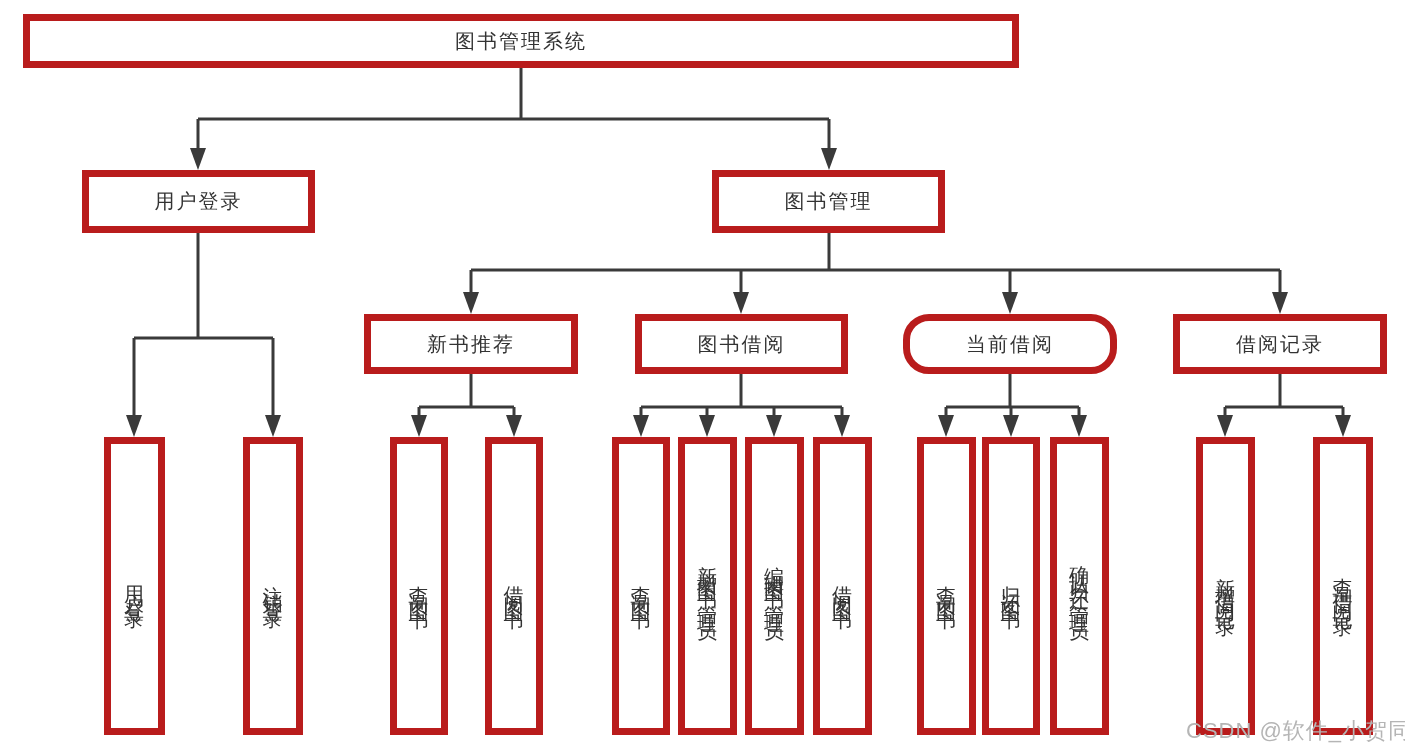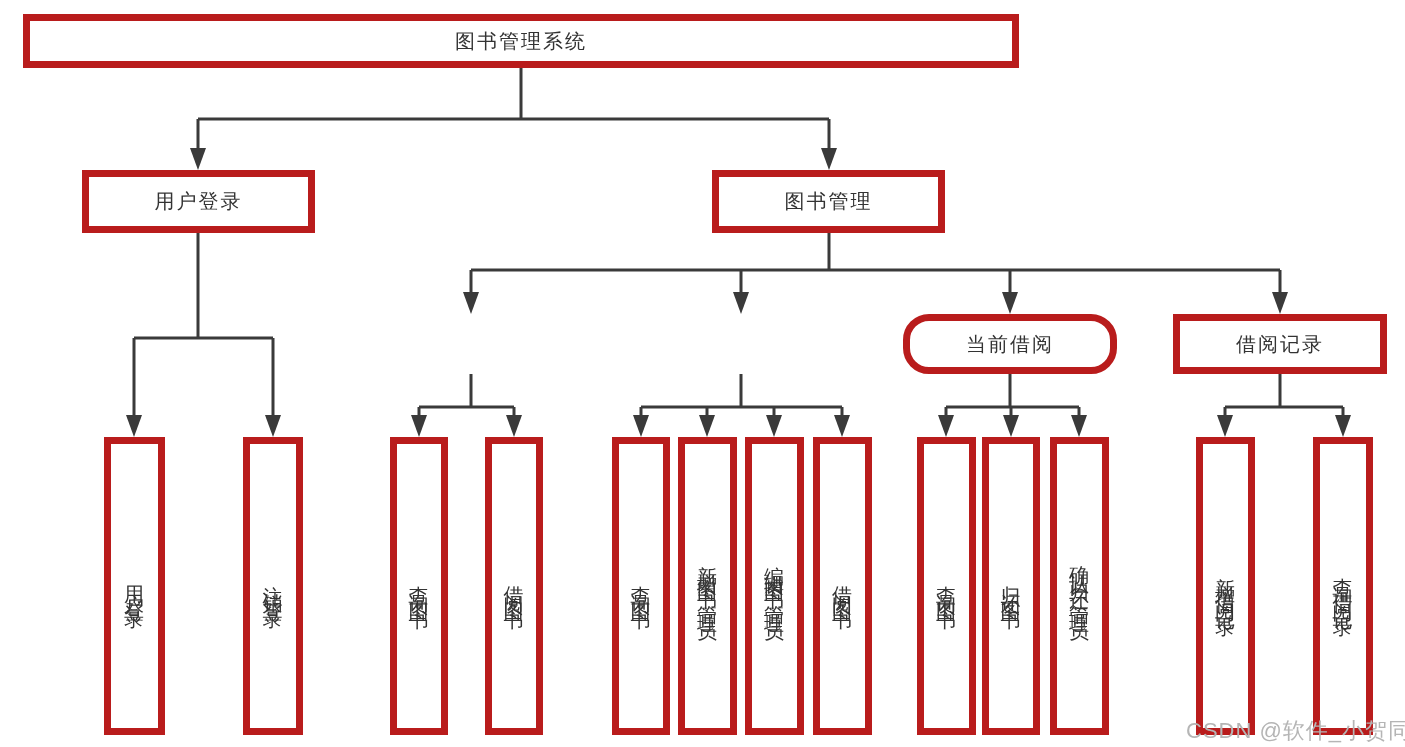--- a/index.html
+++ b/index.html
@@ -101,20 +101,22 @@
     <path class="line" d="M1280 374 V407 M1225 407 H1343 M1225 407 V424 M1343 407 V424"></path>
     <path class="arrow" d="M1217 415 L1233 415 L1225 437 Z"></path>
     <path class="arrow" d="M1335 415 L1351 415 L1343 437 Z"></path>
   </svg>
 
   <div class="node" style="left:23px; top:14px; width:996px; height:54px;">图书管理系统</div>
 
   <div class="node" style="left:82px; top:170px; width:233px; height:63px;">用户登录</div>
   <div class="node" style="left:712px; top:170px; width:233px; height:63px;">图书管理</div>
 
+  <div class="node" style="left:364px; top:314px; width:214px; height:60px;">新书推荐</div>
+  <div class="node" style="left:635px; top:314px; width:213px; height:60px;">图书借阅</div>
   <div class="node" style="left:903px; top:314px; width:214px; height:60px;border-radius:26px;">当前借阅</div>
   <div class="node" style="left:1173px; top:314px; width:214px; height:60px;">借阅记录</div>
 
   <div class="node vert" style="left:104px; width:61px;">用户登录</div>
   <div class="node vert" style="left:243px; width:60px;">注销登录</div>
 
   <div class="node vert" style="left:390px; width:58px;">查询图书</div>
   <div class="node vert" style="left:485px; width:58px;">借阅图书</div>
 
   <div class="node vert" style="left:612px; width:58px;">查询图书</div>

